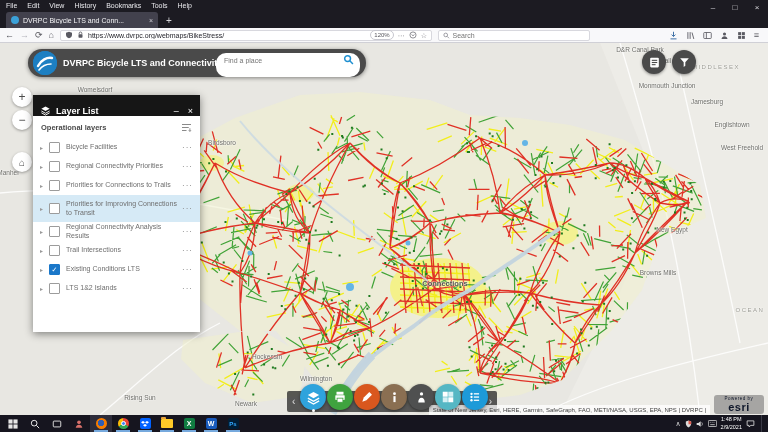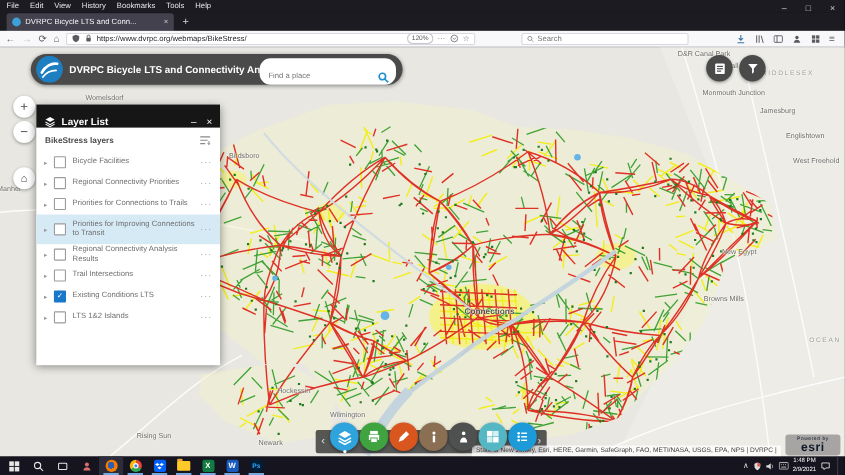--- a/index.html
+++ b/index.html
@@ -27,42 +27,42 @@
     box-sizing:border-box;}
   .nav-ic{font-size:9px;color:#55555c;line-height:1;}
   .nav-ic.dis{color:#b4b4bc;}
   #urlbar{width:372px;height:11px;background:#ffffff;border:1px solid #d8d8de;border-radius:2px;
     display:flex;align-items:center;padding:0 4px;gap:4px;box-sizing:border-box;}
   #url-text{font-size:7px;color:#24242b;white-space:nowrap;flex:1;overflow:hidden;}
   #zoom-badge{font-size:6px;color:#55555c;border:1px solid #c7c7cf;border-radius:5px;
     padding:0 3px;line-height:8px;}
   .urlic{font-size:7px;color:#6a6a72;line-height:1;}
   #searchbar{width:152px;height:11px;background:#ffffff;border:1px solid #d8d8de;border-radius:2px;
-    display:flex;align-items:center;padding:0 4px;gap:3px;box-sizing:border-box;margin-left:36px;}
+    display:flex;align-items:center;padding:0 4px;gap:3px;box-sizing:border-box;}
   #searchbar input{border:0;outline:0;font-size:7px;color:#333;width:100%;padding:0;
     font-family:"Liberation Sans",sans-serif;background:transparent;}
   #nav-right{margin-left:auto;display:flex;align-items:center;gap:8px;padding-right:4px;}
 
   
   #app{position:absolute;left:0;top:43px;width:768px;height:372px;background:#e8e7e2;overflow:hidden;}
   #mapsvg{position:absolute;left:0;top:0;}
   #map-labels{position:absolute;left:0;top:0;width:768px;height:372px;pointer-events:none;}
   .mlabel{position:absolute;transform:translate(-50%,-50%);font-size:6.5px;color:#6d6d68;
     white-space:nowrap;text-shadow:0 0 2px #fff,0 0 2px #fff;}
   .mlabel.city{font-size:7.5px;color:#55554f;font-weight:bold;}
   .mlabel.county{font-size:6px;color:#9c9c94;letter-spacing:1.5px;}
 
   #app-header{position:absolute;left:28px;top:6px;width:338px;height:28px;background:#4a4a4a;
     border-radius:14px;box-shadow:0 1px 4px rgba(0,0,0,.45);display:flex;align-items:center;
     padding-left:5px;box-sizing:border-box;}
   #app-logo{width:24px;height:24px;border-radius:50%;background:#1d7fc2;flex:none;
     display:flex;align-items:center;justify-content:center;}
   #app-title{font-size:9px;font-weight:bold;color:#fff;margin-left:6px;white-space:nowrap;}
-  #place-search{position:absolute;right:6px;top:4px;width:124px;height:20px;background:#fff;
-    border-radius:10px;display:flex;align-items:flex-start;padding:12px 6px;box-sizing:border-box;}
+  #place-search{position:absolute;right:6px;top:4px;width:144px;height:20px;background:#fff;
+    border-radius:10px;display:flex;align-items:flex-end;padding:12px 6px;box-sizing:border-box;}
   #place-search input{border:0;outline:0;flex:1;font-size:7px;color:#444;min-width:0;
     font-family:"Liberation Sans",sans-serif;}
   .hdr-circle{position:absolute;width:24px;height:24px;border-radius:50%;background:#4a4a4a;
     box-shadow:0 1px 3px rgba(0,0,0,.4);display:flex;align-items:center;justify-content:center;}
   #btn-legend-top{left:642px;top:7px;}
   #btn-filter-top{left:672px;top:7px;}
 
   .zoomctl{position:absolute;left:12px;width:20px;height:20px;border-radius:50%;background:#fff;
     box-shadow:0 1px 3px rgba(0,0,0,.35);display:flex;align-items:center;justify-content:center;
     font-size:12px;color:#4a4a4a;}
@@ -318,21 +318,21 @@
         <svg width="11" height="11" viewBox="0 0 24 24">
             <path d="M12 3l9 5-9 5-9-5z" fill="#fff"></path>
             <path d="M3 13l9 5 9-5" fill="none" stroke="#fff" stroke-width="2"></path>
             <path d="M3 17l9 5 9-5" fill="none" stroke="#fff" stroke-width="2"></path>
           </svg>
         <span id="panel-title-text">Layer List</span>
         <span class="pt-btn">–</span>
         <span class="pt-btn">×</span>
       </div>
       <div id="op-row">
-        <span id="op-label">BikeStress layers</span>
+        <span id="op-label">Operational layers</span>
         <svg width="11" height="9" viewBox="0 0 14 12">
             <path d="M1 2h12M1 6h9M1 10h6" stroke="#8a8a8a" stroke-width="1.4"></path>
             <path d="M11.5 7v4M10 9.5l1.5 1.8L13 9.5" fill="none" stroke="#8a8a8a" stroke-width="1.2"></path>
           </svg>
       </div>
       <div id="layer-rows">
           <div class="layer-row">
             <span class="caret">▸</span>
             <span class="cb"></span>
             <span class="lab">Bicycle Facilities</span>

